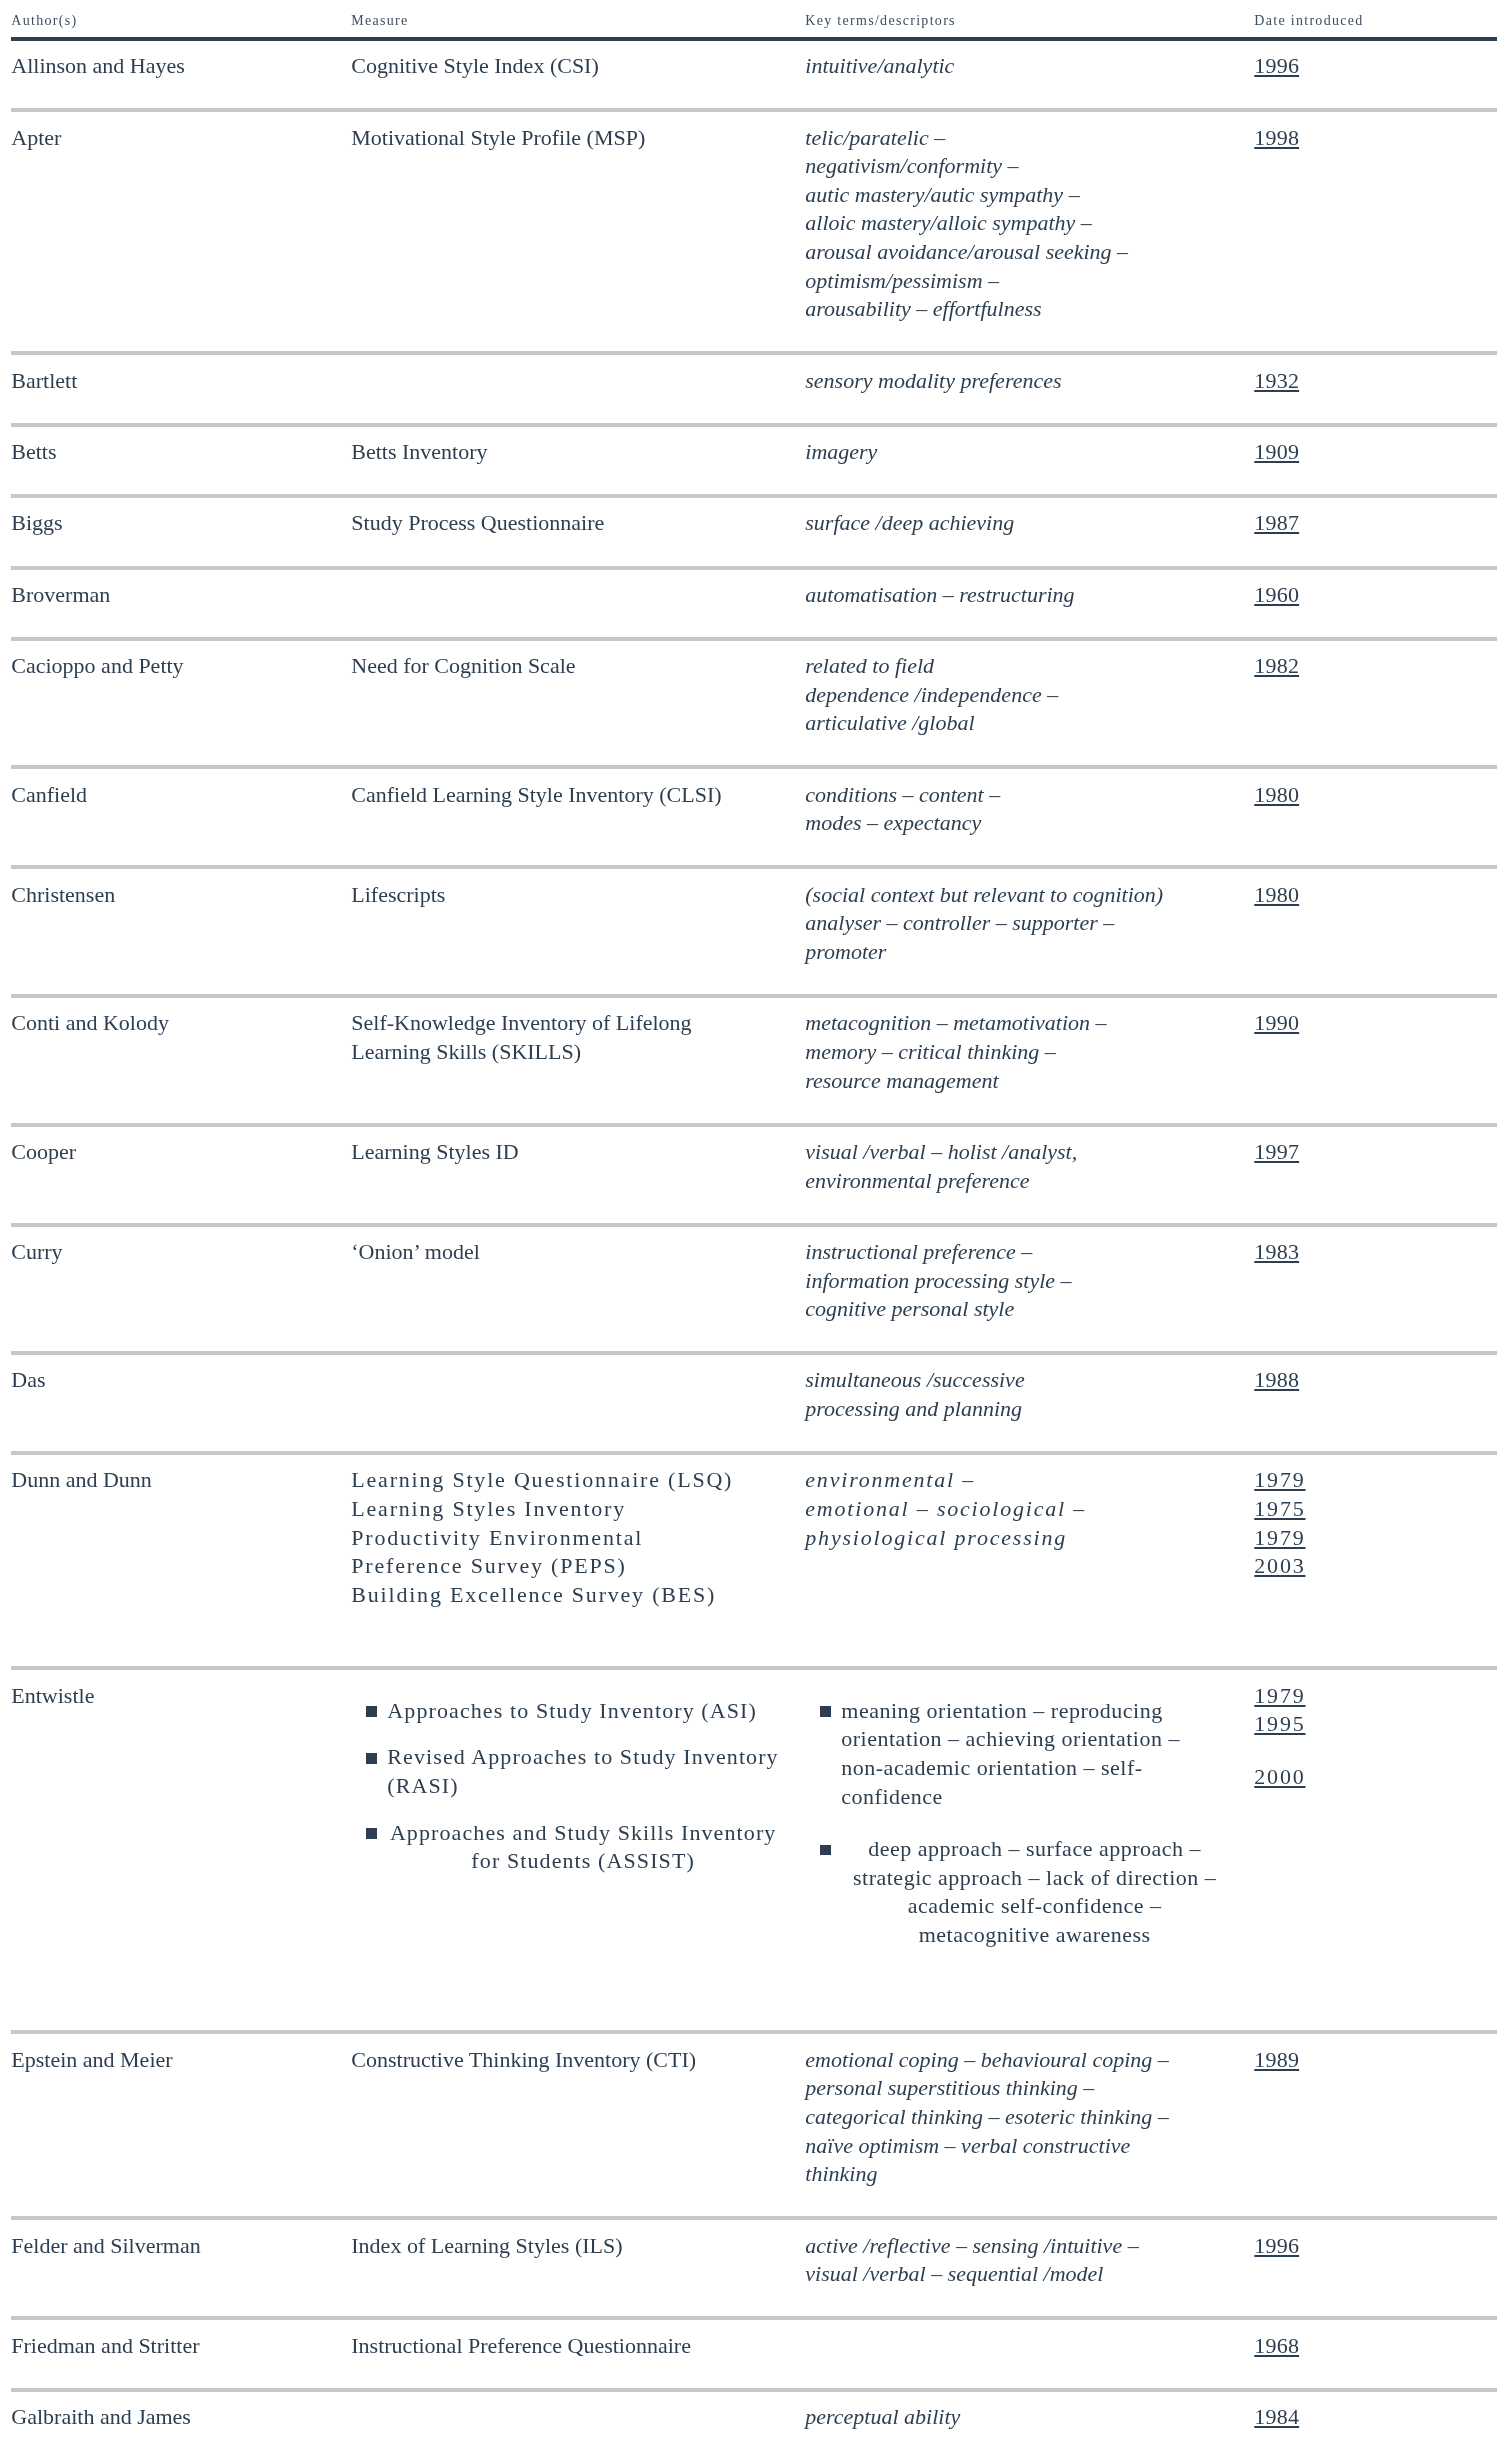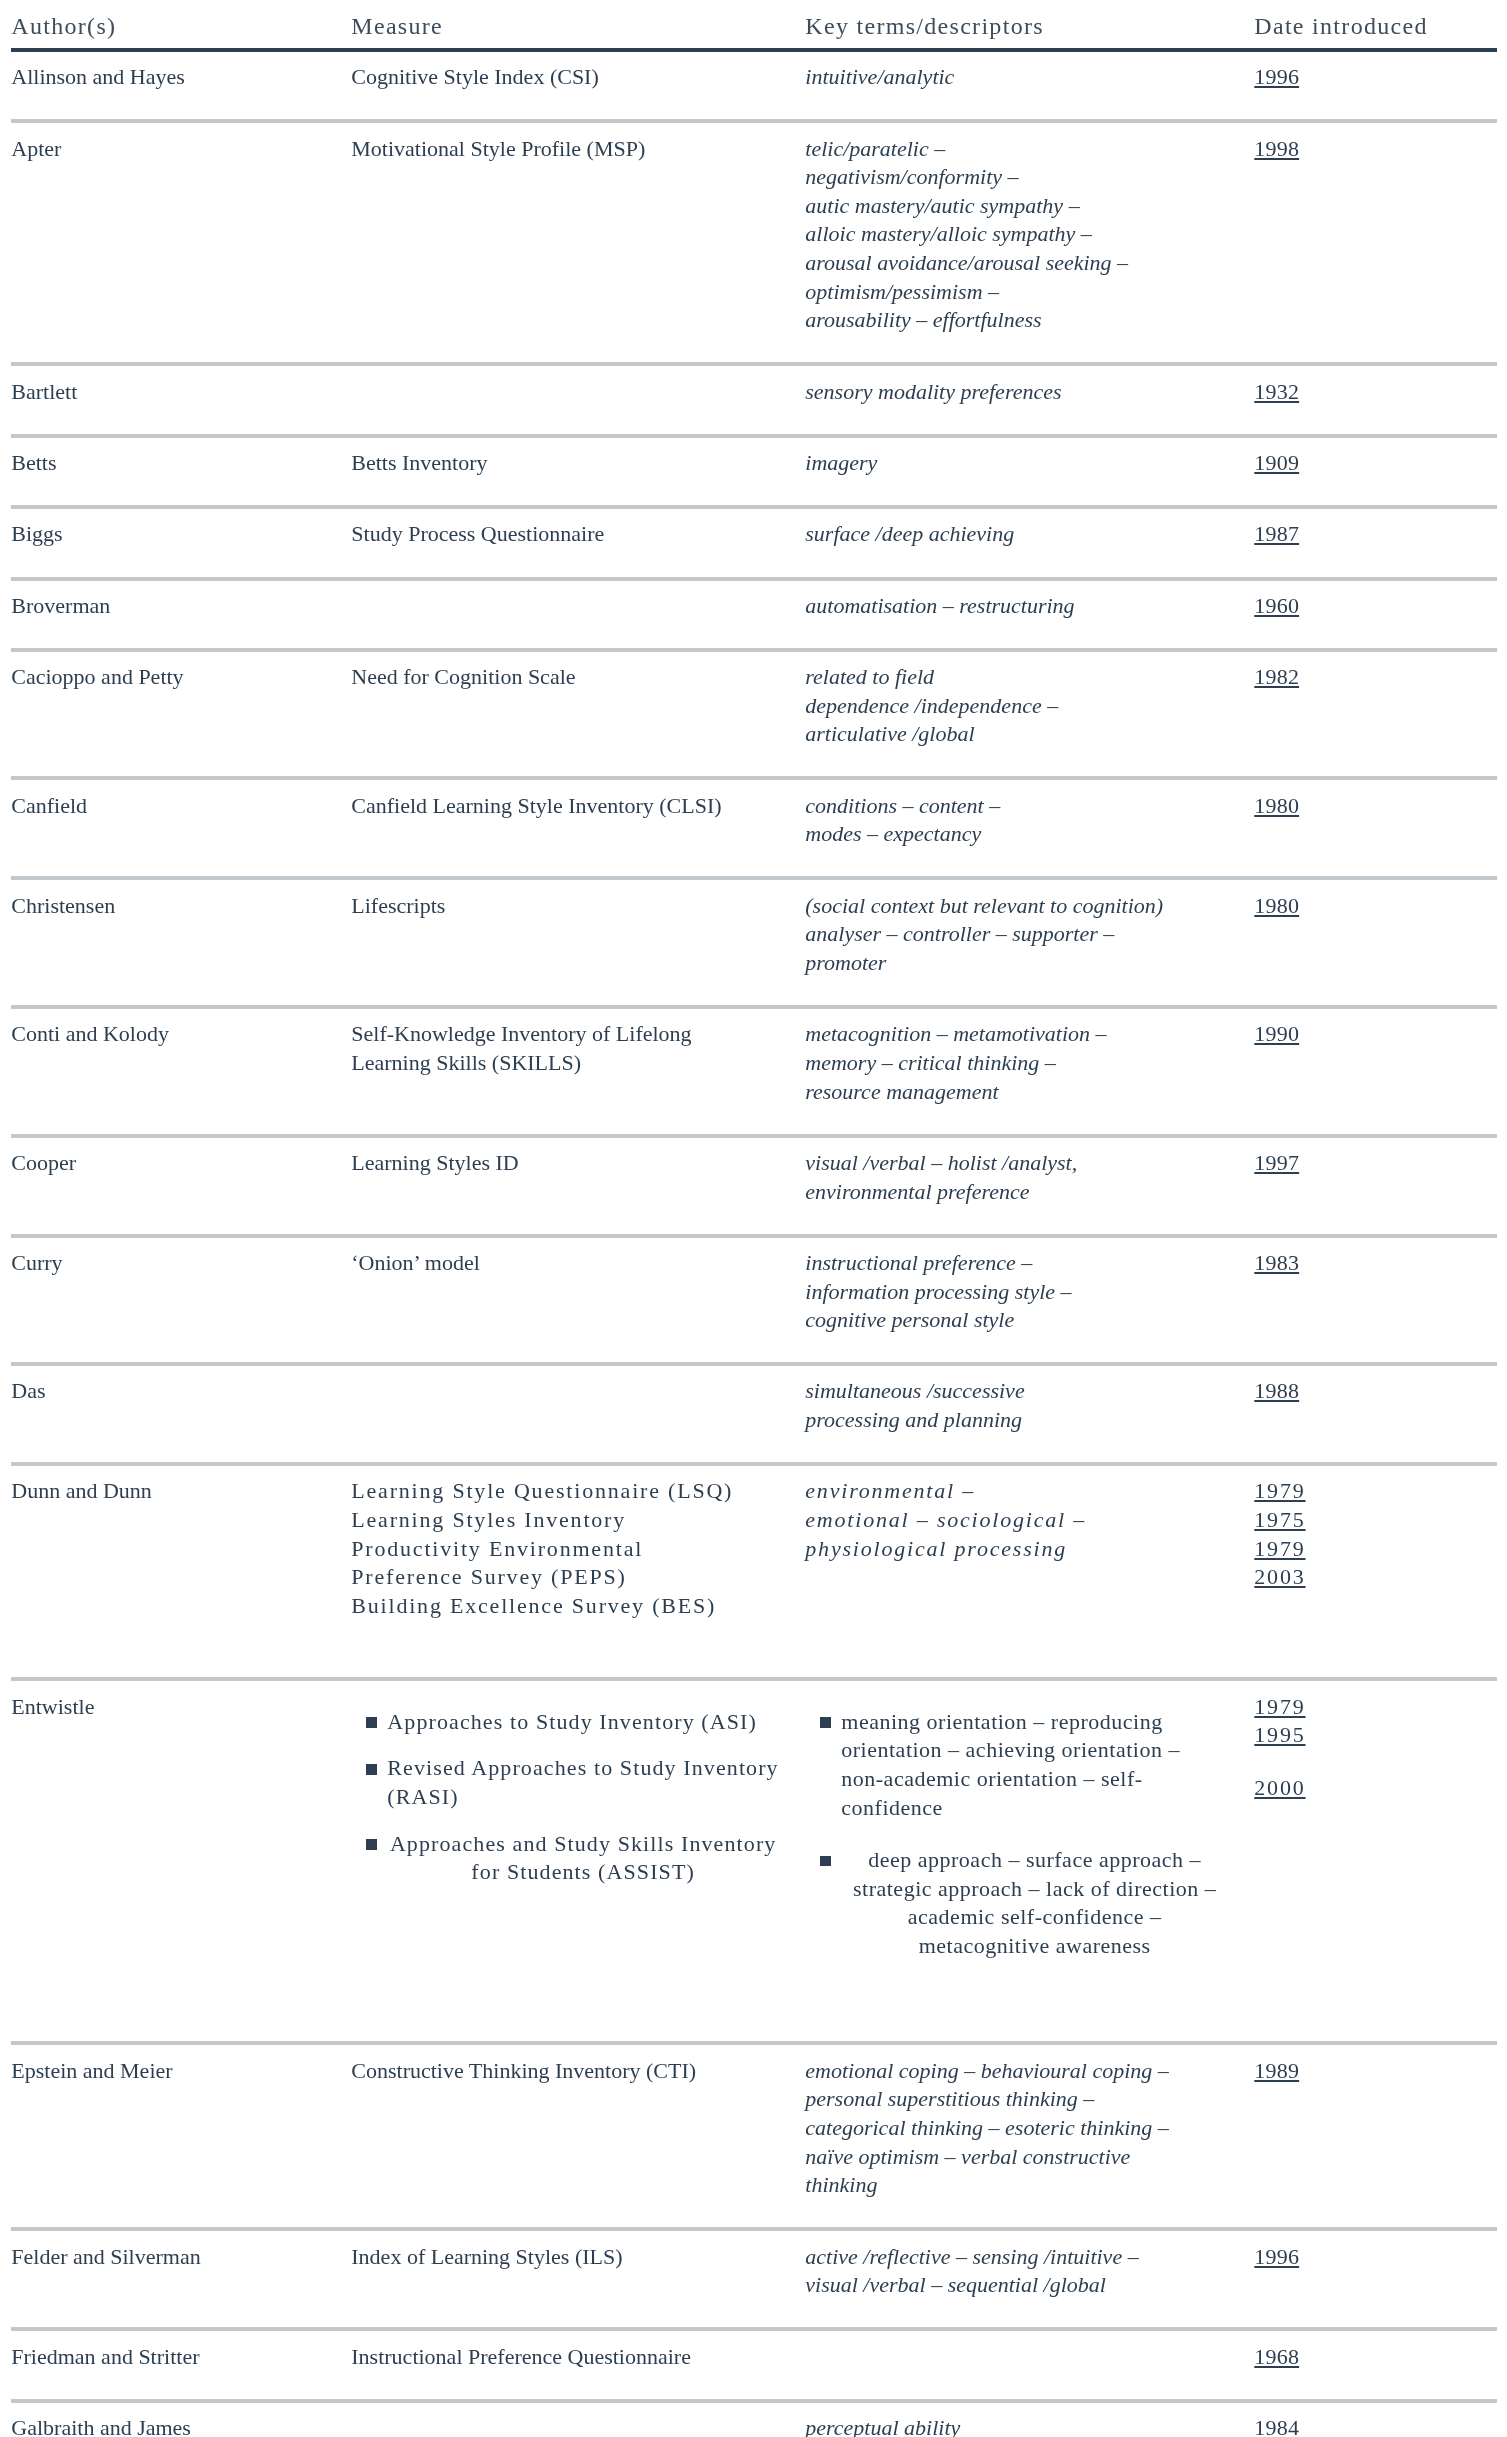--- a/index.html
+++ b/index.html
@@ -24,21 +24,21 @@
     table-layout: fixed;
   }
   col.c-author  { width: 340px; }
   col.c-measure { width: 454px; }
   col.c-terms   { width: 449px; }
   col.c-date    { width: 243px; }
 
   thead th {
     text-align: left;
     font-weight: normal;
-    font-size: 24px;
+    font-size: 14px;
     letter-spacing: 1.3px;
     color: #3c4d5e;
     padding: 13px 8px 8px 0;
     vertical-align: bottom;
     border-bottom: 4px solid #2c3e50;
   }
   tbody td {
     vertical-align: top;
     font-size: 22px;
     line-height: 1.30;
@@ -344,21 +344,21 @@
             <span class="line">1989</span>
           </td>
         </tr>
         <tr>
           <td class="col-author">Felder and Silverman</td>
           <td class="col-measure">
             <span class="line">Index of Learning Styles (ILS)</span>
           </td>
           <td class="col-terms">
             <span class="line">active /reflective – sensing /intuitive –</span>
-            <span class="line">visual /verbal – sequential /global</span>
+            <span class="line">visual /verbal – sequential /model</span>
           </td>
           <td class="col-date">
             <span class="line">1996</span>
           </td>
         </tr>
         <tr>
           <td class="col-author">Friedman and Stritter</td>
           <td class="col-measure">
             <span class="line">Instructional Preference Questionnaire</span>
           </td>

